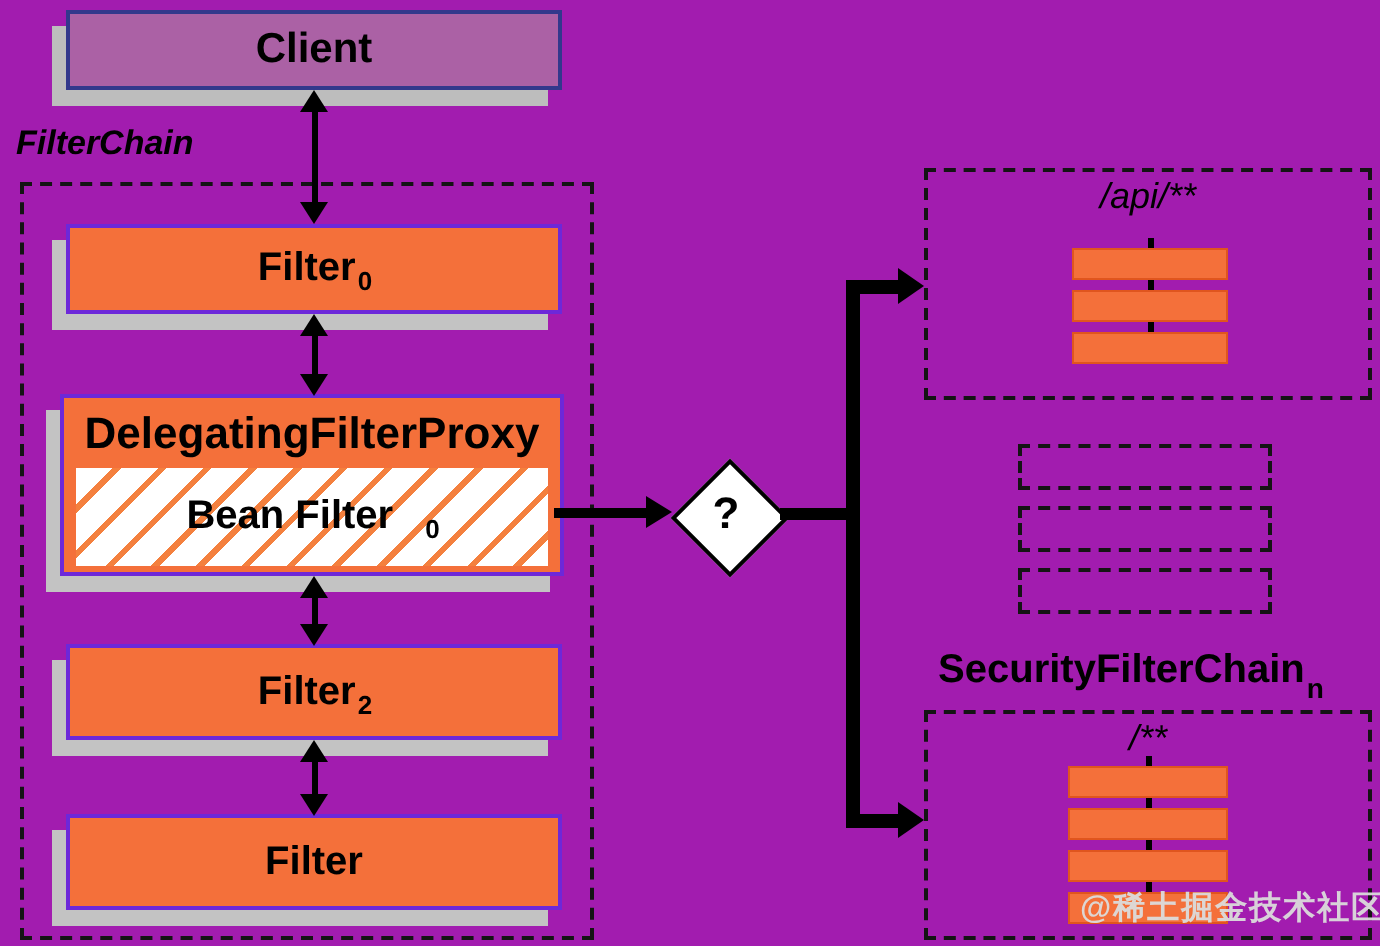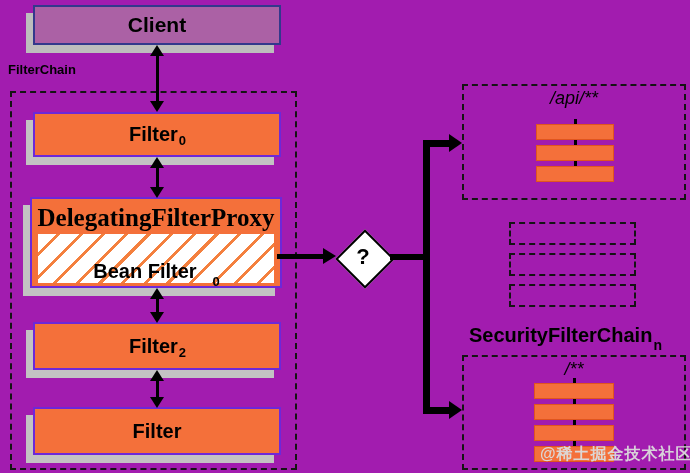--- a/index.html
+++ b/index.html
@@ -29,31 +29,31 @@
     font-size:21px;
   }
   .node-label{font-size:20px;font-weight:bold;}
   .subscript{font-size:13px;font-weight:bold;position:relative;top:6px;left:1px;}
   .title-sub{font-size:14px;font-weight:bold;position:relative;top:8px;left:1px;}
   .dashed-frame{
     position:absolute;box-sizing:border-box;
     border:2px dashed #141414;
     background:transparent;
   }
-  .section-label{font-size:13px;font-weight:bold;}
+  .section-label{font-size:17px;font-weight:bold;font-style:italic;}
   .sec-title{font-size:20px;font-weight:bold;text-align:center;}
   .pattern{font-style:italic;font-weight:400;font-size:18px;text-align:center;}
   .bean-bar{
     position:absolute;box-sizing:border-box;
     background:
       repeating-linear-gradient(135deg,
         rgba(255,255,255,0) 0px, rgba(255,255,255,0) 13px,
         #f4803e 13px, #f4803e 16px),
       #ffffff;
-    display:flex;align-items:flex-end;justify-content:center;
+    display:flex;align-items:center;justify-content:center;
     font-weight:bold;font-size:20px;gap:15px;
   }
   
   .varrow{position:absolute;width:16px;}
   .varrow .shaft{position:absolute;top:6px;bottom:6px;left:6.5px;width:3px;background:#000;}
   .varrow .tri-up{position:absolute;top:0;left:1px;width:0;height:0;
     border-left:7px solid transparent;border-right:7px solid transparent;border-bottom:11px solid #000;}
   .varrow .tri-down{position:absolute;bottom:0;left:1px;width:0;height:0;
     border-left:7px solid transparent;border-right:7px solid transparent;border-top:11px solid #000;}
   .hline{position:absolute;background:#000;}
@@ -89,21 +89,21 @@
   <div class="abs section-label" style="left:8px;top:62px;">FilterChain</div>
 
   <div class="dashed-frame" style="left:10px;top:91px;width:287px;height:379px;"></div>
 
   <div class="box orange-box" style="left:33px;top:112px;width:248px;height:45px;">
     <span class="node-label">Filter</span>
       <span class="subscript">0</span>
   </div>
 
   <div class="box orange-box" style="left:30px;top:197px;width:252px;height:91px;align-items:flex-start;padding-top:5px;">
-    <span class="node-label" style="font-size:25px;font-family:Liberation Serif, serif;">DelegatingFilterProxy</span>
+    <span class="node-label" style="font-size:22px;">DelegatingFilterProxy</span>
   </div>
   <div class="bean-bar" style="left:38px;top:234px;width:236px;height:49px;">
     <span>Bean Filter</span>
       <span class="subscript">0</span>
   </div>
 
   <div class="box orange-box" style="left:33px;top:322px;width:248px;height:48px;">
     <span class="node-label">Filter</span>
       <span class="subscript">2</span>
   </div>

